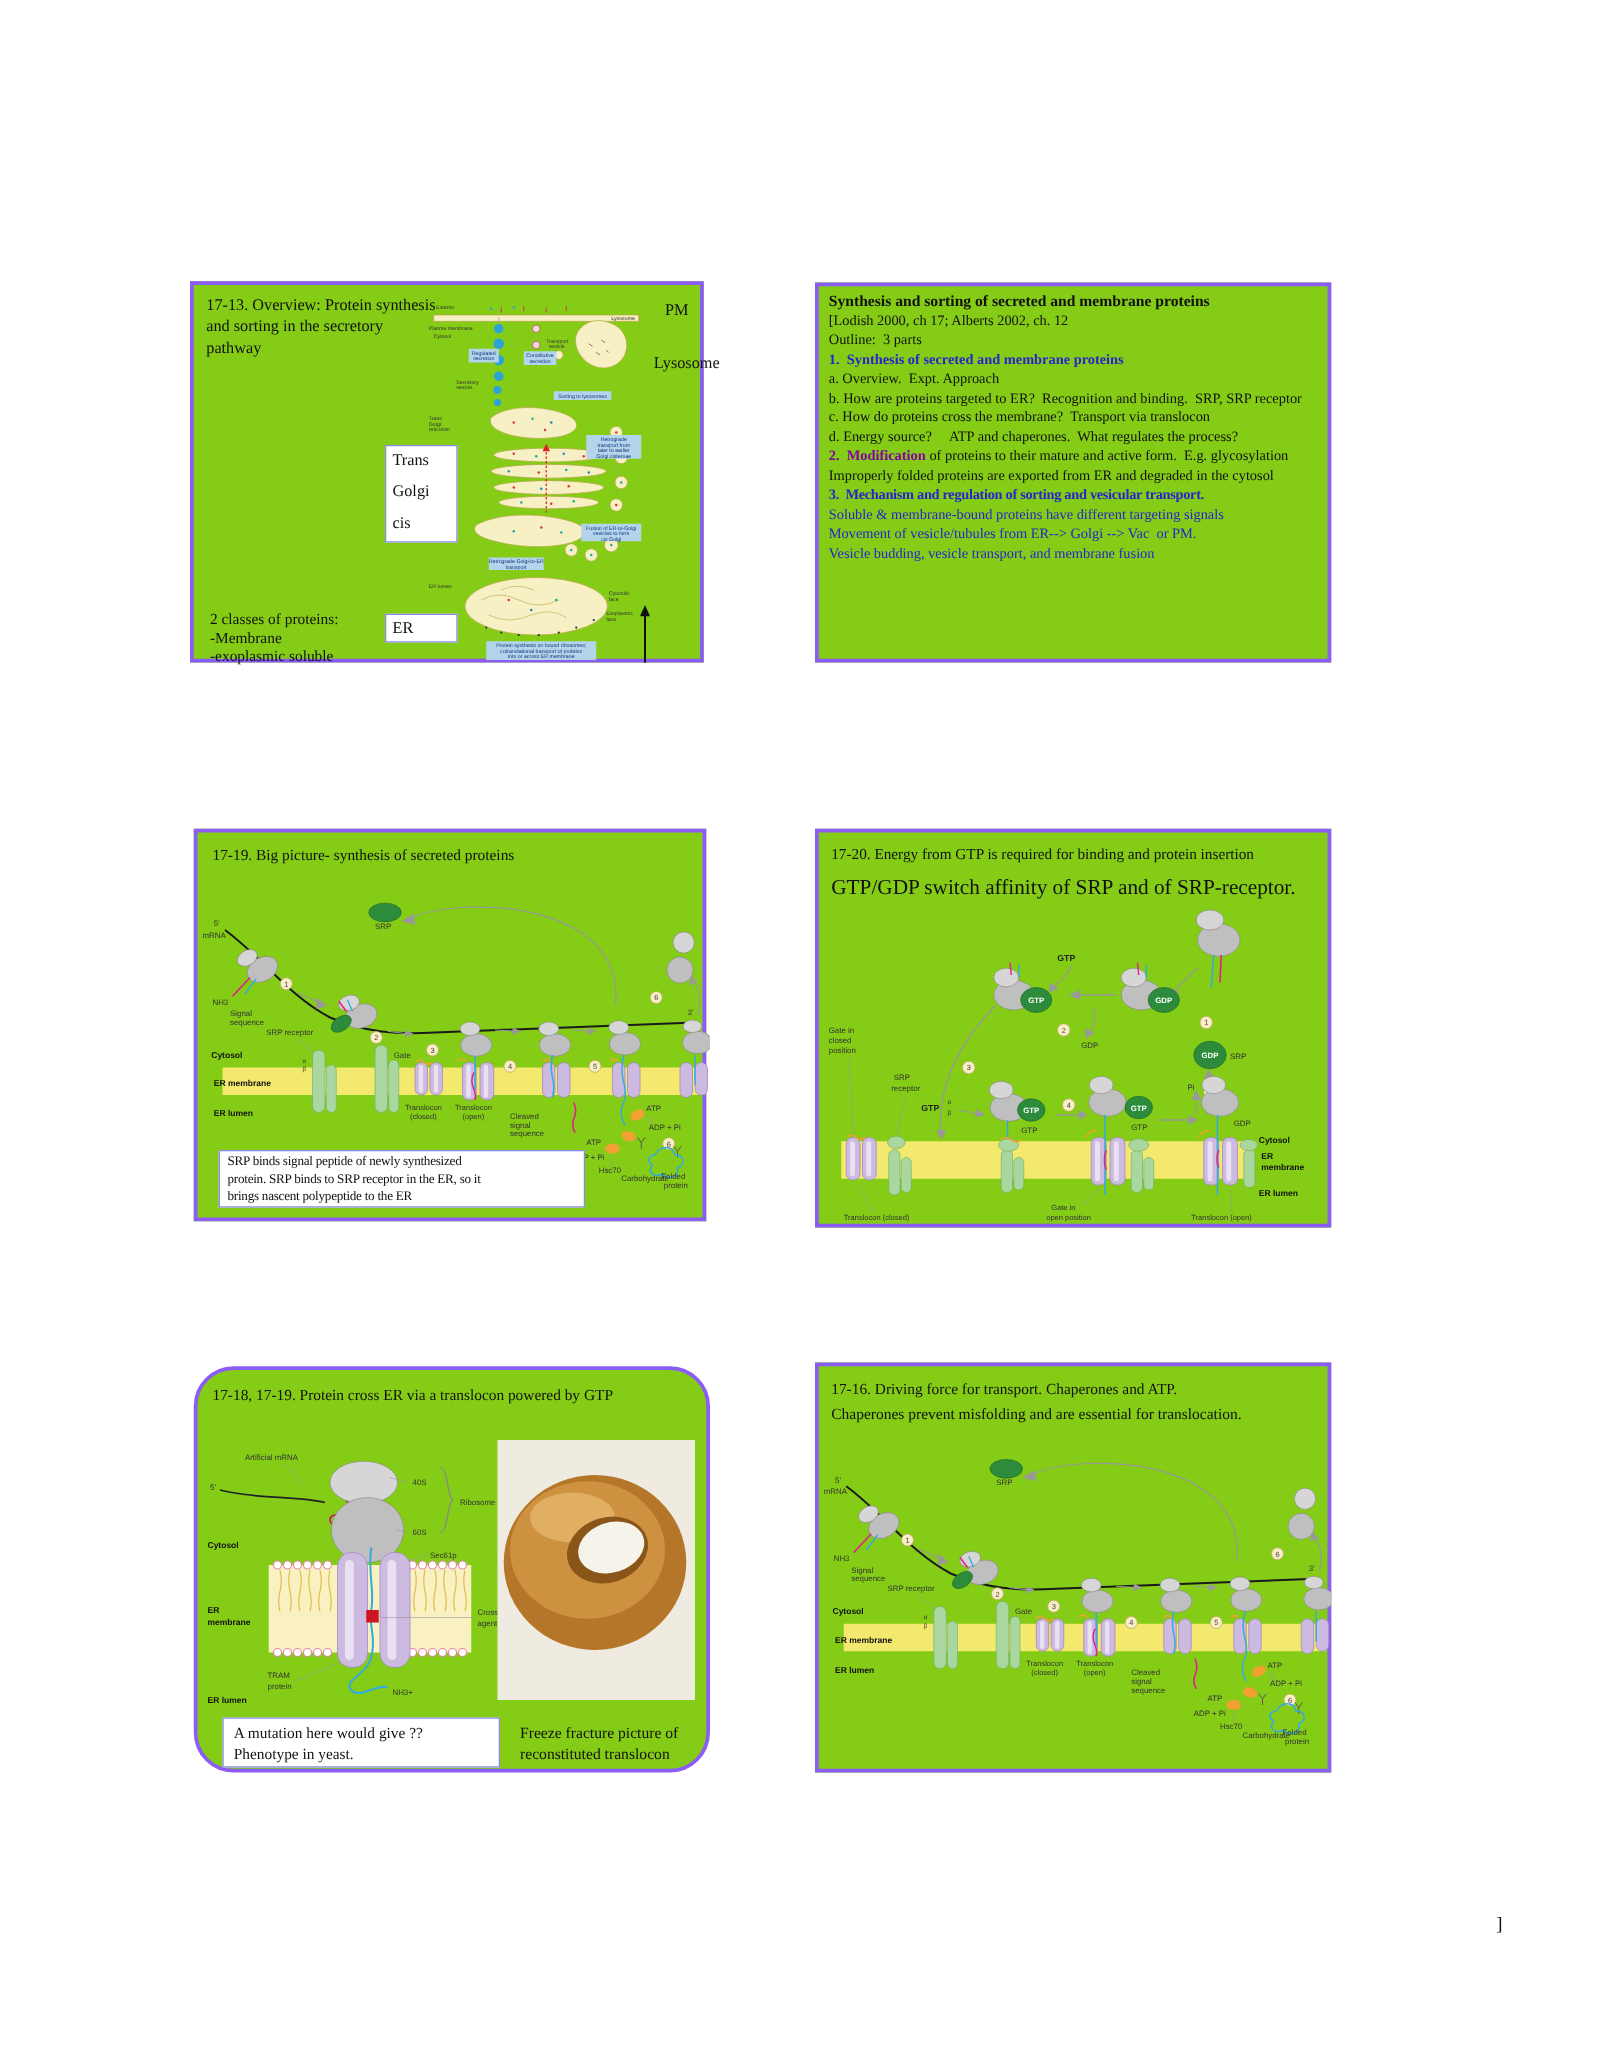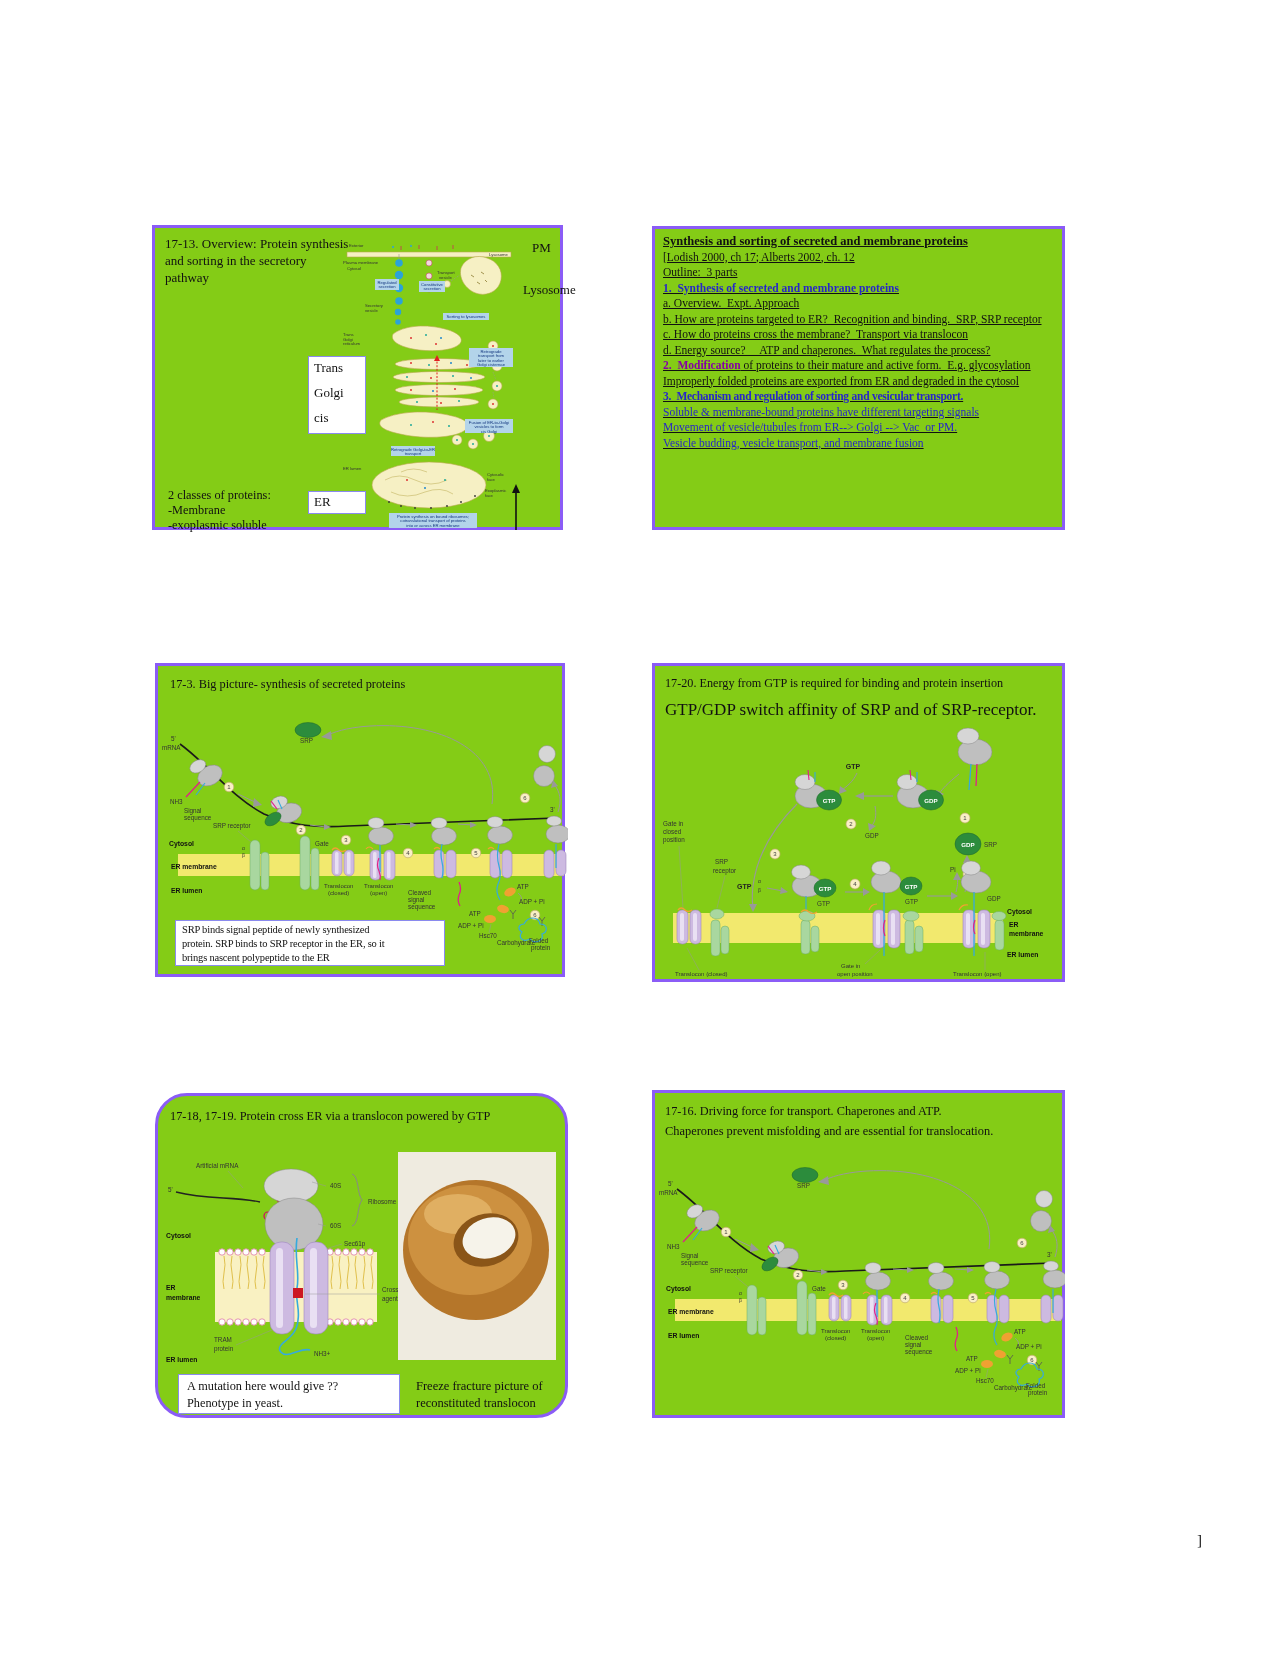--- a/index.html
+++ b/index.html
@@ -2,21 +2,21 @@
 <html><head>
 <meta charset="utf-8">
 <style>
   html,body{margin:0;padding:0;}
   body{width:1280px;height:1656px;background:#ffffff;position:relative;
        font-family:"Liberation Serif",serif;color:#111;}
   .slide{position:absolute;border:3px solid #8b5cf6;background:#84cc16;box-sizing:border-box;}
   .abs{position:absolute;}
   .figwrap{position:absolute;}
   
-  .s2in{padding:5px 8px 0 8px;text-decoration:underline;}
+  .s2in{padding:5px 8px 0 8px;}
   .s2in p{margin:0;font-size:11.5px;line-height:15.5px;white-space:pre-wrap;}
   .s2in p.ttl{font-size:12.5px;}
   .b{font-weight:bold;}
   .blue{color:#2626c9;}
   .purple{color:#8500a5;}
   .ind{margin-left:20px;}
   .ind2{margin-left:11px;}
   .gap{margin-top:15px;}
   .h3c{letter-spacing:-0.25px;font-size:11.8px;}
   
@@ -266,21 +266,21 @@
     <p class="ind2 gap"><span class="b purple">2.  Modification</span><span> of proteins to their mature and active form.  E.g. glycosylation</span></p>
     <p class="ind2">Improperly folded proteins are exported from ER and degraded in the cytosol</p>
     <p class="b blue ind2 gap h3c">3.  Mechanism and regulation of sorting and vesicular transport.</p>
     <p class="blue ind2">Soluble &amp; membrane-bound proteins have different targeting signals</p>
     <p class="blue ind2">Movement of vesicle/tubules from ER--&gt; Golgi --&gt; Vac  or PM.</p>
     <p class="blue ind2">Vesicle budding, vesicle transport, and membrane fusion</p>
   </div>
 </div>
 
 <div class="slide" style="left:155px;top:663px;width:410px;height:314px;">
-  <div class="abs stitle2" style="left:12px;top:10px;width:390px;">17-3.  Big picture- synthesis of secreted proteins</div>
+  <div class="abs stitle2" style="left:12px;top:10px;width:390px;">17-19.  Big picture- synthesis of secreted proteins</div>
 
   <div class="figwrap" id="fig1716-src" style="left:0;top:46px;width:410px;height:240px;">
   <svg viewBox="0 0 410 240" width="410" height="240">
     <rect x="20" y="142" width="386" height="22" fill="#f2e96e"></rect>
     <g>
       <path class="gry" d="M334,92 C342,38 282,10 212,14 C196,15 180,18 170,23" stroke-width="1"></path>
       <polygon class="arr" points="173,19 163,25 174,28"></polygon>
     </g>
     <g>
       <ellipse class="grn" cx="150" cy="18" rx="13" ry="7.5"></ellipse>
@@ -450,21 +450,21 @@
       <circle class="numc" cx="367" cy="86" r="4.8"></circle>
           <text class="num" x="367" y="88.3" text-anchor="middle">6</text>
     </g>
     <g>
       <circle class="rbs" cx="389" cy="42" r="8.5"></circle>
           <circle class="rb" cx="386" cy="64" r="10.5"></circle>
     </g>
   </svg>
   </div>
 
-  <div class="abs notebox" style="left:17px;top:254px;width:270px;height:46px;padding:2px 6px;font-size:10.5px;line-height:13.8px;letter-spacing:-0.2px;white-space:nowrap;">
+  <div class="abs notebox" style="left:17px;top:254px;width:293px;height:46px;padding:2px 6px;font-size:10.5px;line-height:13.8px;letter-spacing:-0.2px;white-space:nowrap;">
     <div>SRP binds signal peptide of newly synthesized</div>
     <div>protein.   SRP binds to SRP receptor in the ER, so it</div>
     <div>brings nascent polypeptide to the ER</div>
   </div>
 </div>
 
 <div class="slide" style="left:652px;top:663px;width:413px;height:319px;">
   <div class="abs" style="left:10px;top:10px;width:396px;font-size:12.2px;">17-20.  Energy from GTP is required for binding and protein insertion</div>
   <div class="abs" style="left:10px;top:34px;width:396px;font-size:17px;">GTP/GDP switch affinity of SRP and of SRP-receptor.</div>
 

